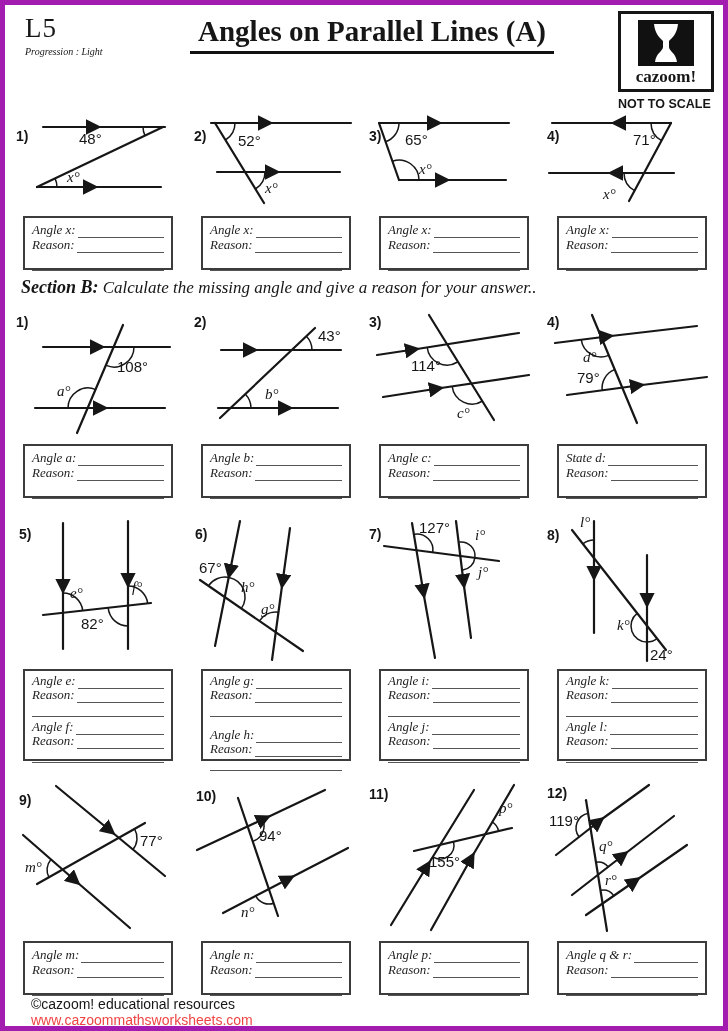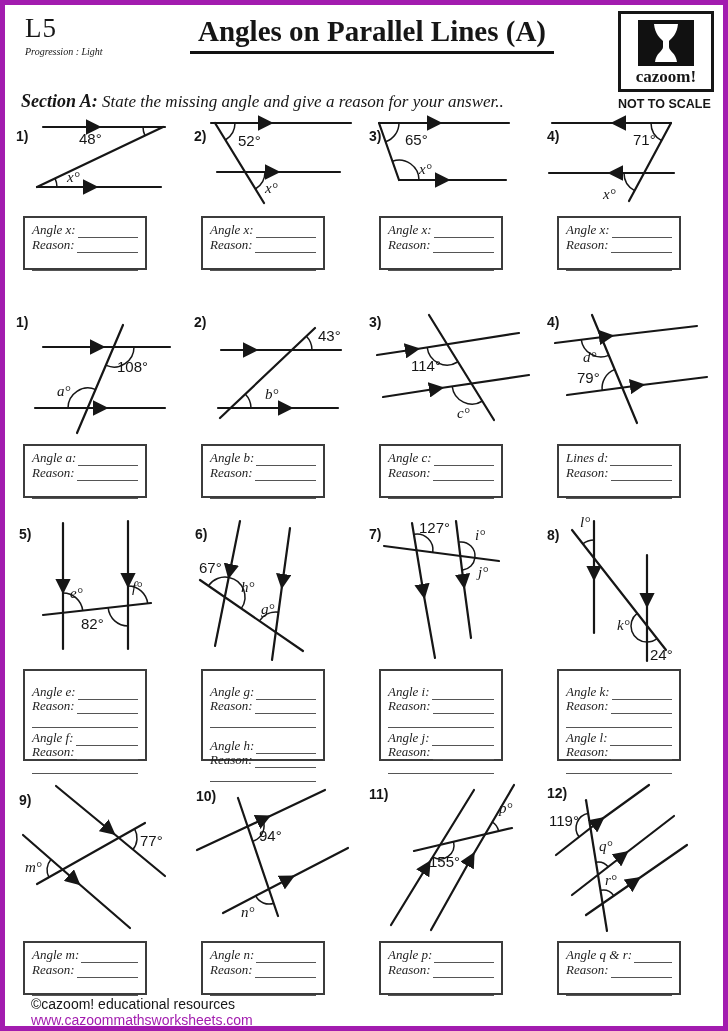--- a/index.html
+++ b/index.html
@@ -25,34 +25,34 @@
   .grid4{position:absolute;left:8px;width:712px;display:grid;grid-template-columns:repeat(4,178px);}
   .cell{position:relative;}
   
   svg.diag line, svg.diag path.ln{stroke:#161616;stroke-width:2.2;fill:none;stroke-linecap:round;}
   svg.diag path.arc{stroke:#161616;stroke-width:1.5;fill:none;}
   svg.diag text{fill:#161616;}
   svg.diag text.num{font:bold 14px "Liberation Sans",sans-serif;}
   svg.diag text.deg{font:15px "Liberation Sans",sans-serif;}
   svg.diag text.var{font:italic 15px "Liberation Serif",serif;}
   
-  .abox{width:124px;border:2px solid #3c3c3c;margin-left:10px;padding:5px 7px 6px;
+  .abox{width:150px;border:2px solid #3c3c3c;margin-left:10px;padding:5px 7px 6px;
         box-sizing:border-box;font-style:italic;font-size:13px;color:#222;background:#fff;}
   .abox.single{height:54px;}
-  .abox.double{height:92px;padding-top:15px;}
+  .abox.double{height:92px;padding-top:4px;}
   .arow{display:flex;align-items:flex-end;height:15px;}
   .abox.double .arow{height:14px;}
   .lblw{white-space:pre;}
   .fillline{flex:1;border-bottom:1.3px solid #555;margin-left:2px;}
   .blankline{height:12px;border-bottom:1.3px solid #555;margin-top:5px;}
   .abox.double .blankline{margin-top:3px;height:10px;}
   
   .fcopy{position:absolute;left:26px;top:991px;font:14px "Liberation Sans",sans-serif;}
   .flink{position:absolute;left:26px;top:1007px;font:14px "Liberation Sans",sans-serif;
-         color:#a21caf;text-decoration:underline;cursor:pointer;}
+         color:#ef4444;text-decoration:underline;cursor:pointer;}
   .ftrail{position:absolute;left:268px;top:1008px;font:13px "Liberation Sans",sans-serif;white-space:pre;}
 </style>
 </head>
 <body>
 
 <svg width="0" height="0" style="position:absolute">
   <defs>
     <marker id="ar" markerWidth="7" markerHeight="7" refX="5.5" refY="3.5" orient="auto">
       <path d="M0,0 L7,3.5 L0,7 Z" fill="#161616"></path>
     </marker>
@@ -72,21 +72,20 @@
     <div class="lbox">
       <svg class="drum" width="58" height="46" viewBox="0 0 58 46">
         <rect x="1" y="0" width="56" height="46" fill="#111"></rect>
         <path d="M17,4 L41,4 C40,14 35,18 32,21 L32,27 C32,31 39,33 40,42 L18,42 C19,33 26,31 26,27 L26,21 C23,18 18,14 17,4 Z" fill="#fff"></path>
       </svg>
       <div class="czm">cazoom!</div>
     </div>
     <div class="nts">NOT TO SCALE</div>
   </div>
 
-  <div class="sec" style="top:86px"><b>Section A:</b><span> State the missing angle and give a reason for your answer..</span></div>
 
   <div class="grid4" style="top:110px">
 
     <div class="cell">
       <svg class="diag" width="170" height="97" viewBox="0 0 170 97">
         <text class="num" x="3" y="26">1)</text>
         <line x1="30" y1="12" x2="85" y2="12" marker-end="url(#ar)"></line>
           <line x1="85" y1="12" x2="152" y2="12"></line>
         <line x1="150" y1="12" x2="24" y2="72"></line>
         <line x1="24" y1="72" x2="82" y2="72" marker-end="url(#ar)"></line>
@@ -181,20 +180,21 @@
           </div>
         <div class="arow">
             <span class="lblw">Reason:</span>
             <span class="fillline"></span>
           </div>
         <div class="blankline"></div>
       </div>
     </div>
   </div>
 
+  <div class="sec" style="top:272px"><b>Section B:</b><span> Calculate the missing angle and give a reason for your answer..</span></div>
 
   <div class="grid4" style="top:300px">
 
     <div class="cell">
       <svg class="diag" width="170" height="135" viewBox="0 0 170 135">
         <text class="num" x="3" y="22">1)</text>
         <line x1="30" y1="42" x2="89" y2="42" marker-end="url(#ar)"></line>
           <line x1="89" y1="42" x2="157" y2="42"></line>
         <line x1="22" y1="103" x2="92" y2="103" marker-end="url(#ar)"></line>
           <line x1="92" y1="103" x2="152" y2="103"></line>
@@ -277,21 +277,21 @@
         <line x1="20" y1="90" x2="95" y2="80" marker-end="url(#ar)"></line>
           <line x1="95" y1="80" x2="160" y2="72"></line>
         <line x1="45" y1="10" x2="90" y2="118"></line>
         <path class="arc" d="M34.2,34.4 A20,20 0 0 0 61.6,50.4"></path>
         <path class="arc" d="M55.2,85.6 A20,20 0 0 1 67.4,64.6"></path>
         <text class="var" x="36" y="57">d°</text>
         <text class="deg" x="30" y="78">79°</text>
       </svg>
       <div class="abox single">
         <div class="arow">
-            <span class="lblw">Lines d:</span>
+            <span class="lblw">State d:</span>
             <span class="fillline"></span>
           </div>
         <div class="arow">
             <span class="lblw">Reason:</span>
             <span class="fillline"></span>
           </div>
         <div class="blankline"></div>
       </div>
     </div>
   </div>

